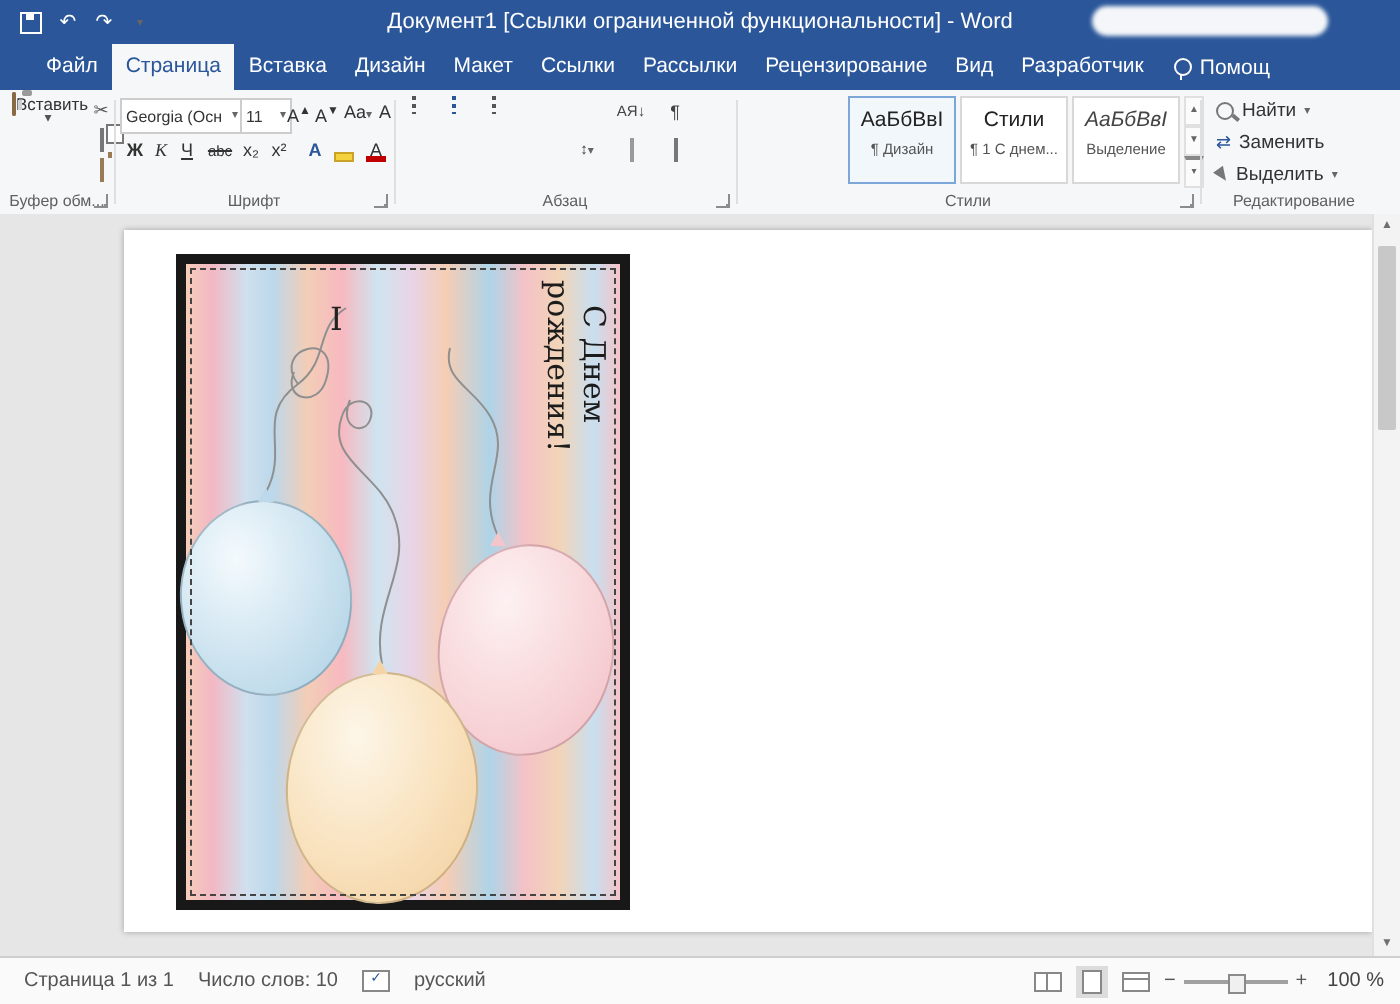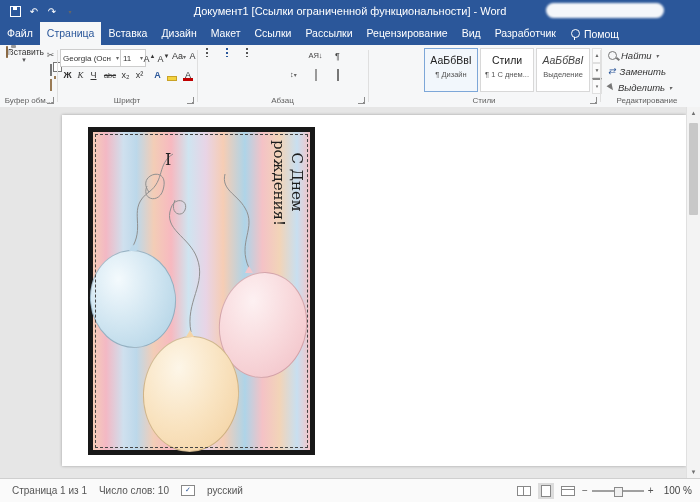--- a/index.html
+++ b/index.html
@@ -11,21 +11,21 @@
   .qat{position:absolute;left:10px;top:0;height:22px;display:flex;align-items:center;gap:8px;font-size:10px;}
   .qat-btn{display:flex;align-items:center;justify-content:center;min-width:10px;height:14px;cursor:default;}
   .i-save{width:9px;height:9px;border:1px solid #fff;position:relative;}
   .i-save::before{content:'';position:absolute;left:2px;top:0;width:4px;height:3px;background:#fff;}
   .title{position:absolute;left:0;right:0;top:0;height:22px;line-height:22px;text-align:center;font-size:11px;}
   .censor{position:absolute;right:36px;top:3px;width:118px;height:15px;background:rgba(255,255,255,.95);
           border-radius:8px;filter:blur(1px);}
 
   
   .tabsrow{position:absolute;top:22px;left:0;right:0;height:23px;background:#2b579a;display:flex;
-           align-items:stretch;padding-left:0;}
+           align-items:stretch;padding-left:16px;}
   .tab{color:#fff;font-size:10.5px;padding:5px 7px 0 7px;cursor:default;white-space:nowrap;}
   .tab.active{background:#f6f7f8;color:#2b579a;}
   .helpbox{display:flex;align-items:center;gap:4px;color:#fff;font-size:10.5px;padding:0 8px;white-space:nowrap;}
   .bulb{width:7px;height:7px;border:1px solid #fff;border-radius:50%;position:relative;}
   .bulb::after{content:'';position:absolute;left:2px;top:7px;width:1px;height:3px;background:#fff;}
 
   
   .ribbon{position:absolute;top:45px;left:0;right:0;height:62px;background:#f6f7f8;border-bottom:1px solid #d2d2d2;
           font-size:9px;color:#333;}
   .group{position:absolute;top:0;bottom:0;}
@@ -89,21 +89,21 @@
   .prev{display:block;margin-top:5px;font-size:10.5px;color:#222;}
   .sname{display:block;margin-top:4px;font-size:7.5px;color:#555;white-space:nowrap;}
   .sb3 .prev{font-style:italic;color:#444;}
   .gal{position:absolute;left:224px;top:3px;width:8px;}
   .galbtn{width:8px;height:13px;font-size:5px;line-height:13px;text-align:center;color:#666;border:1px solid #e0e0e0;background:#fbfbfb;}
   .galbtn.more{border-top:2px solid #888;}
 
   
   .g-edit{left:600px;width:94px;}
   .edit-item{position:absolute;left:8px;height:14px;font-size:9.5px;color:#333;display:flex;align-items:center;gap:4px;
-             white-space:nowrap;cursor:default;font-style:italic;}
+             white-space:nowrap;cursor:default;}
   .e1{top:3px;} .e2{top:19px;} .e3{top:35px;}
   .i-mag{width:7px;height:7px;border:1.5px solid #777;border-radius:50%;position:relative;flex:0 0 auto;}
   .i-mag::after{content:'';position:absolute;width:4px;height:1.5px;background:#777;right:-4px;bottom:-1px;transform:rotate(40deg);}
   .i-swap{color:#2b579a;font-size:9px;}
   .i-sel{width:0;height:0;border-left:3px solid transparent;border-right:3px solid transparent;border-top:7px solid #777;
          transform:rotate(-35deg);flex:0 0 auto;}
 
   
   .docarea{position:absolute;top:107px;left:0;right:0;height:372px;background:#e6e6e6;overflow:hidden;}
   .page{position:absolute;left:62px;top:8px;width:624px;height:351px;background:#fff;box-shadow:0 0 3px rgba(0,0,0,.3);}

